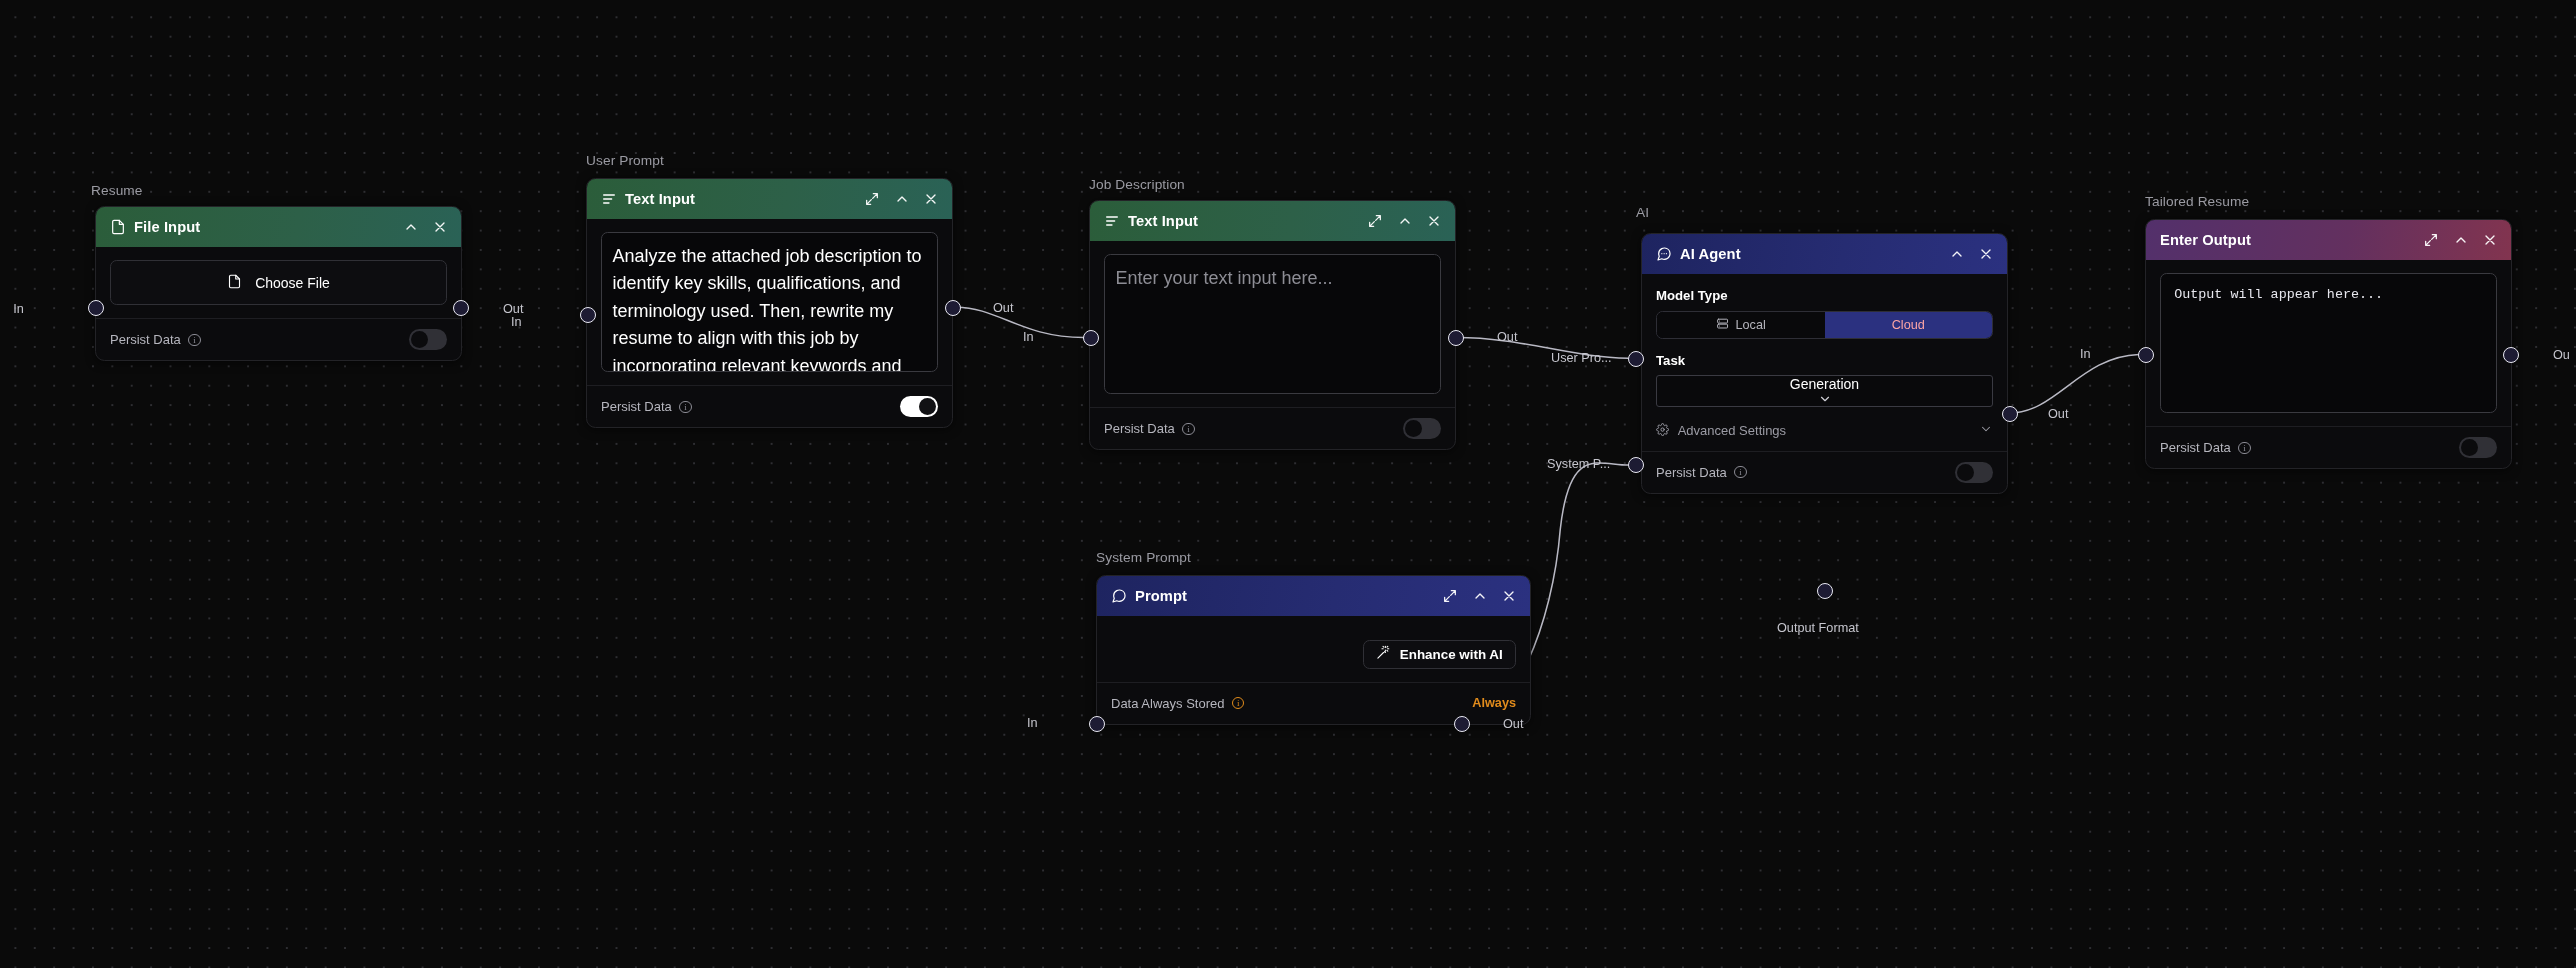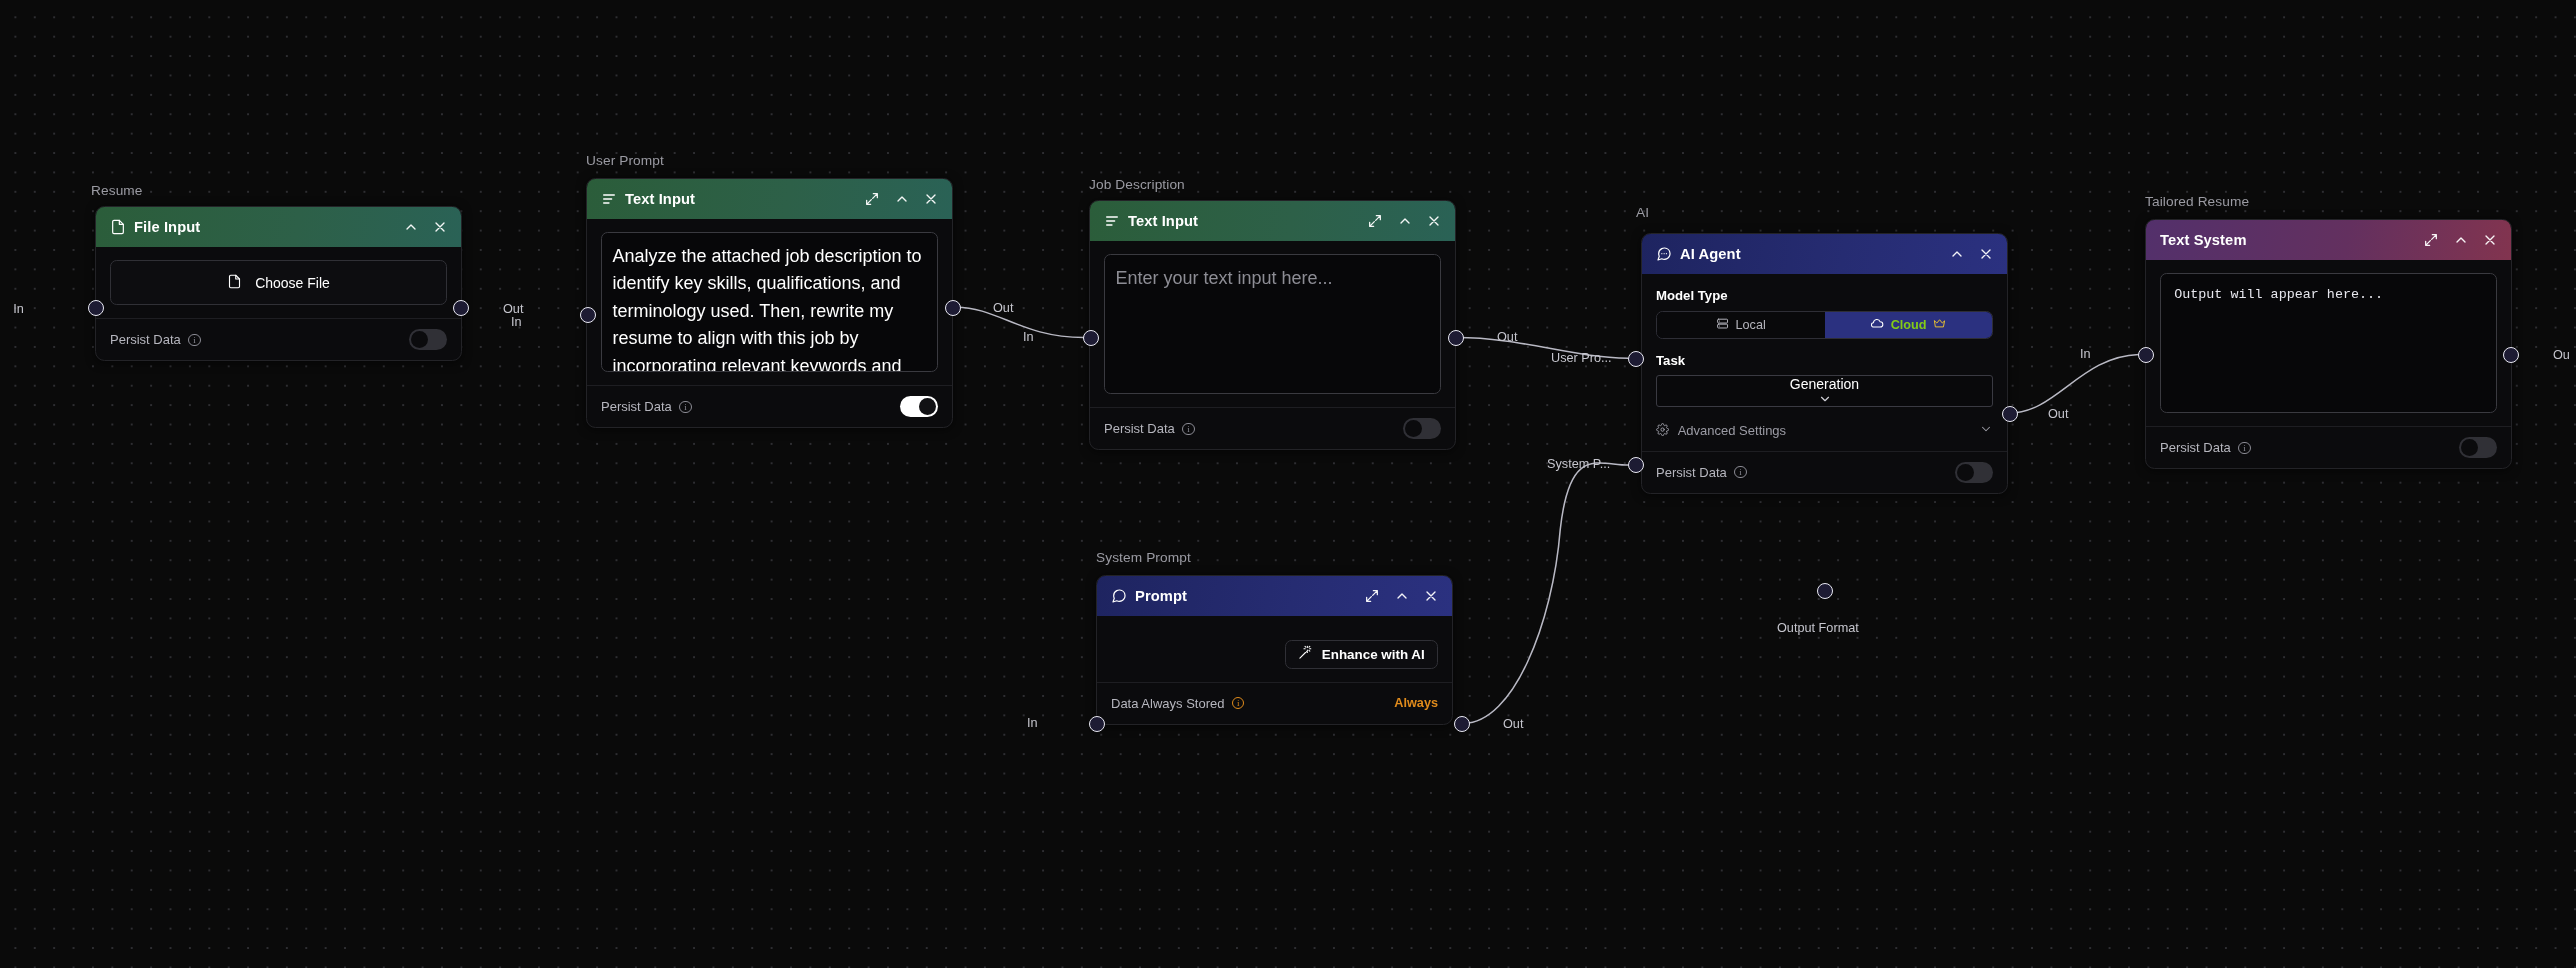--- a/index.html
+++ b/index.html
@@ -155,21 +155,21 @@
   }
   .seg > div {
     flex: 1;
     display: flex; align-items: center; justify-content: center;
     gap: 6.6px;
     font-size: 12.7px;
     color: #b5b5bd;
     cursor: pointer;
     background: #09090b;
   }
-  .seg > div.active { background: #2b3180; color: #84cc16; font-weight: bold; }
+  .seg > div.active { background: #2b3180; color: #fca5a5; font-weight: normal; flex-direction: column; }
 
   .select {
     height: 32px;
     border: 0.9px solid #3a3a42;
     border-radius: 3px;
     background: #09090b;
     display: flex; align-items: center;
     padding: 0 10.4px;
     color: #ffffff;
     font-size: 14px;
@@ -382,21 +382,21 @@
           <span class="knob"></span>
         </span>
     </div>
   </div>
   <div class="port" style="left:1083px; top:330px;"></div>
   <div class="port-label" style="left:1023px; top:330px;">In</div>
   <div class="port" style="left:1448px; top:330px;"></div>
   <div class="port-label" style="left:1497px; top:330px;">Out</div>
 
   <div class="node-label" style="left:1096px; top:550px;">System Prompt</div>
-  <div class="node" style="left:1096px; top:575px; width:357px;">
+  <div class="node" style="left:1096px; top:575px; width:435px;">
     <div class="hdr hdr-blue">
       <span class="ic">
         <svg width="16" height="16" viewBox="0 0 24 24" fill="none" stroke="#fff" stroke-width="1.8" stroke-linecap="round" stroke-linejoin="round">
             <path d="M21 11.5a8.38 8.38 0 0 1-.9 3.8 8.5 8.5 0 0 1-7.6 4.7 8.38 8.38 0 0 1-3.8-.9L3 21l1.9-5.7a8.38 8.38 0 0 1-.9-3.8 8.5 8.5 0 0 1 4.7-7.6 8.38 8.38 0 0 1 3.8-.9h.5a8.48 8.48 0 0 1 8 8v.5z"></path>
           </svg>
       </span>
       <span class="hdr-title">Prompt</span>
       <span class="hdr-actions">
         <span class="ic">
           <svg width="16" height="16" viewBox="0 0 24 24" fill="none" stroke="#fff" stroke-width="1.9" stroke-linecap="round" stroke-linejoin="round">
@@ -533,21 +533,21 @@
   <div class="port" style="left:1628px; top:457px;"></div>
   <div class="port-label" style="left:1547px; top:457px;">System P...</div>
   <div class="port" style="left:2002px; top:406px;"></div>
   <div class="port-label" style="left:2048px; top:407px;">Out</div>
   <div class="port" style="left:1817px; top:583px;"></div>
   <div class="port-label" style="left:1777px; top:621px;">Output Format</div>
 
   <div class="node-label" style="left:2145px; top:194px;">Tailored Resume</div>
   <div class="node" style="left:2145px; top:219px; width:367px;">
     <div class="hdr hdr-purple">
-      <span class="hdr-title">Text System</span>
+      <span class="hdr-title">Enter Output</span>
       <span class="hdr-actions">
         <span class="ic">
           <svg width="16" height="16" viewBox="0 0 24 24" fill="none" stroke="#fff" stroke-width="1.9" stroke-linecap="round" stroke-linejoin="round">
               <path d="M20 4l-7 7M20 4h-6M20 4v6"></path>
               <path d="M4 20l7-7M4 20h6M4 20v-6"></path>
             </svg>
         </span>
         <span class="ic">
           <svg width="16" height="16" viewBox="0 0 24 24" fill="none" stroke="#fff" stroke-width="2" stroke-linecap="round" stroke-linejoin="round">
               <path d="M18 15l-6-6-6 6"></path>

